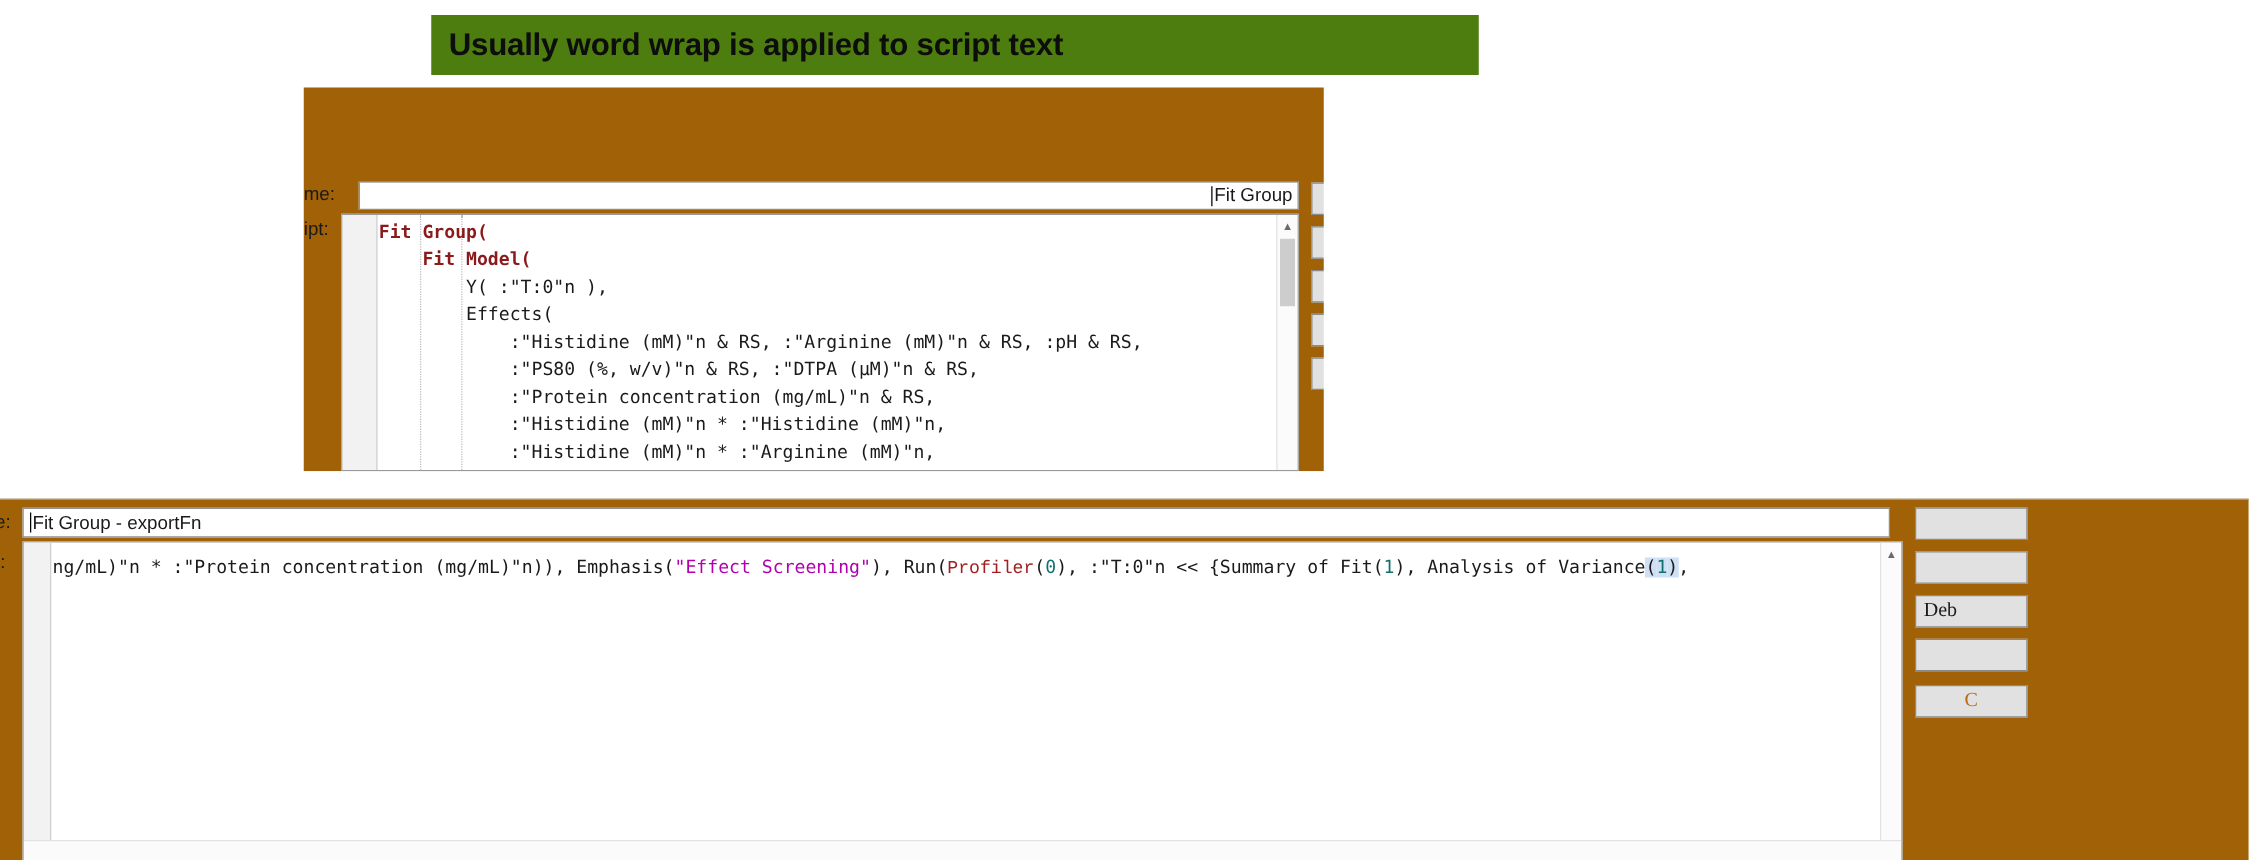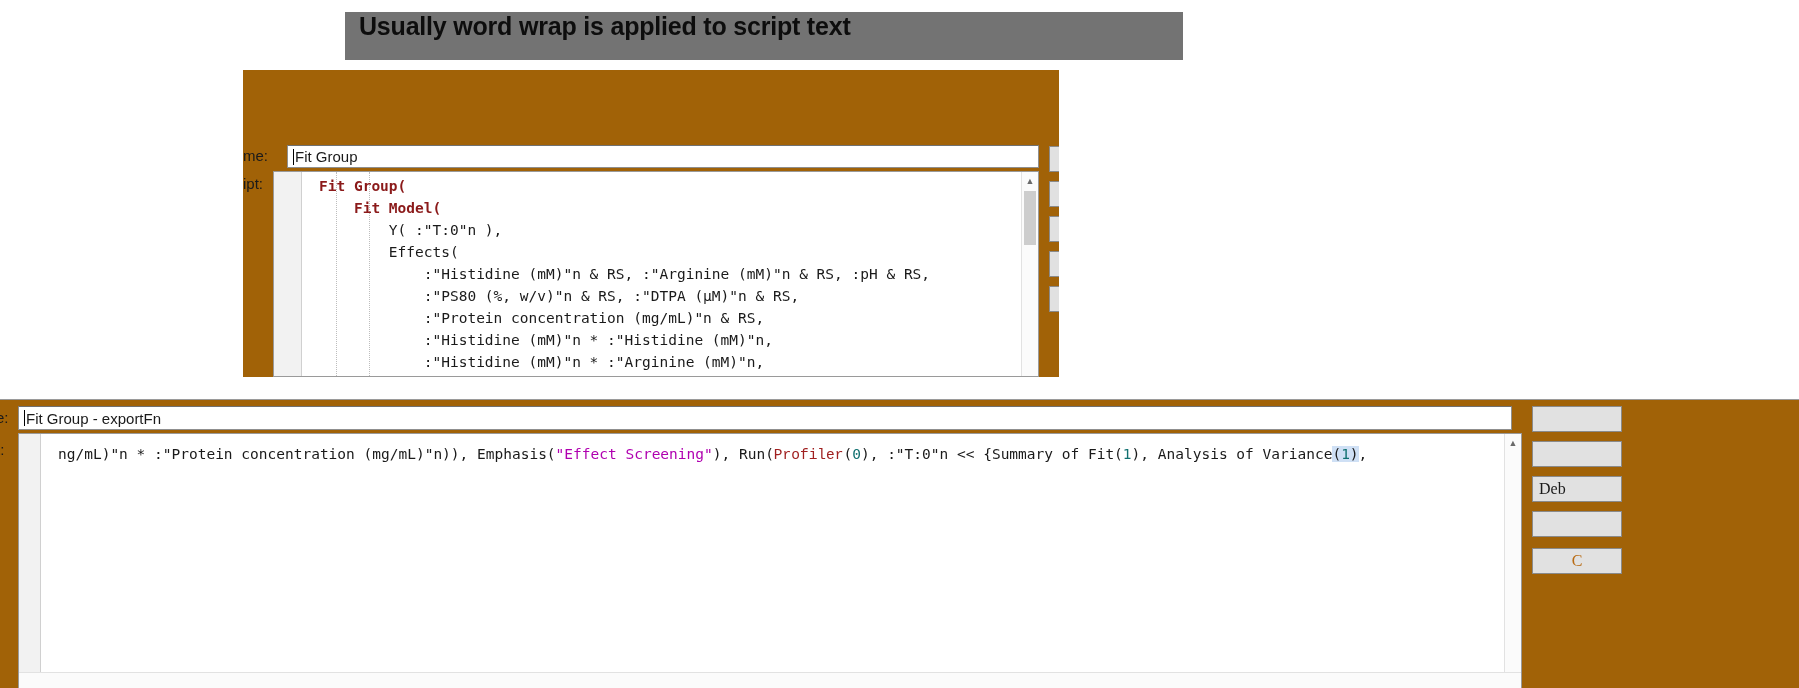--- a/index.html
+++ b/index.html
@@ -64,21 +64,20 @@
     position: absolute;
     top: 0; bottom: 0;
     left: 29px; right: 0;
     font-family: "DejaVu Sans Mono", "Liberation Mono", monospace;
     font-size: 14.5px;
     line-height: 22px;
     color: #1a1a1a;
     white-space: pre;
     overflow: hidden;
     padding-top: 3px;
-    margin-left: 16px;
   }
   .code.nowrap-single { padding-top: 0; }
 
   .indentguide {
     position: absolute;
     top: 0; bottom: 0;
     width: 0;
     border-left: 1px dotted #bdbdbd;
   }
 
@@ -132,22 +131,23 @@
     display: flex;
     align-items: center;
     justify-content: center;
     white-space: nowrap;
     overflow: hidden;
   }
 
   
   .callout {
     position: absolute;
-    background: #737373;
+    background: #4d7c0f;
     display: flex;
+    align-items: center;
     padding-left: 14px;
   }
   .callout span {
     font-family: "Liberation Sans", sans-serif;
     font-weight: bold;
     font-size: 25px;
     color: #0d0d0d;
     letter-spacing: -0.2px;
     white-space: nowrap;
   }
@@ -157,21 +157,21 @@
 </style>
 </head>
 <body>
 
 <div id="root">
 
   <div class="dlg" style="left:243px; top:70px; width:1100px; height:307px;">
 
     <div class="field-label" style="left:0px; top:77px;">me:</div>
 
-    <div class="name-input" style="left:44px; top:75px; width:752px; height:23px;">
+    <div class="name-input" style="left:44px; top:75px; width:752px; height:23px;justify-content:flex-end;">
       <span class="caret"></span>
         <span>Fit Group</span>
     </div>
 
     <div class="field-label" style="left:0px; top:105px;">ipt:</div>
 
     <div class="script-box" style="left:30px; top:101px; width:766px; height:206px;">
       <div class="gutter"></div>
       <div class="indentguide" style="left:62px;"></div>
       <div class="indentguide" style="left:95px;"></div>

